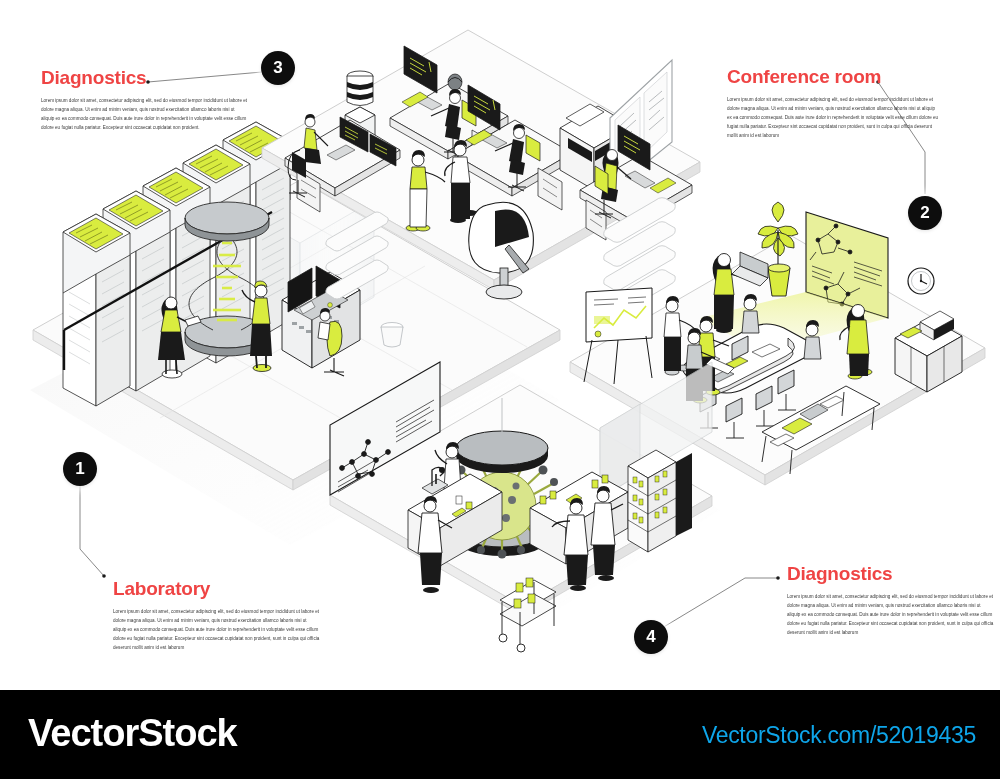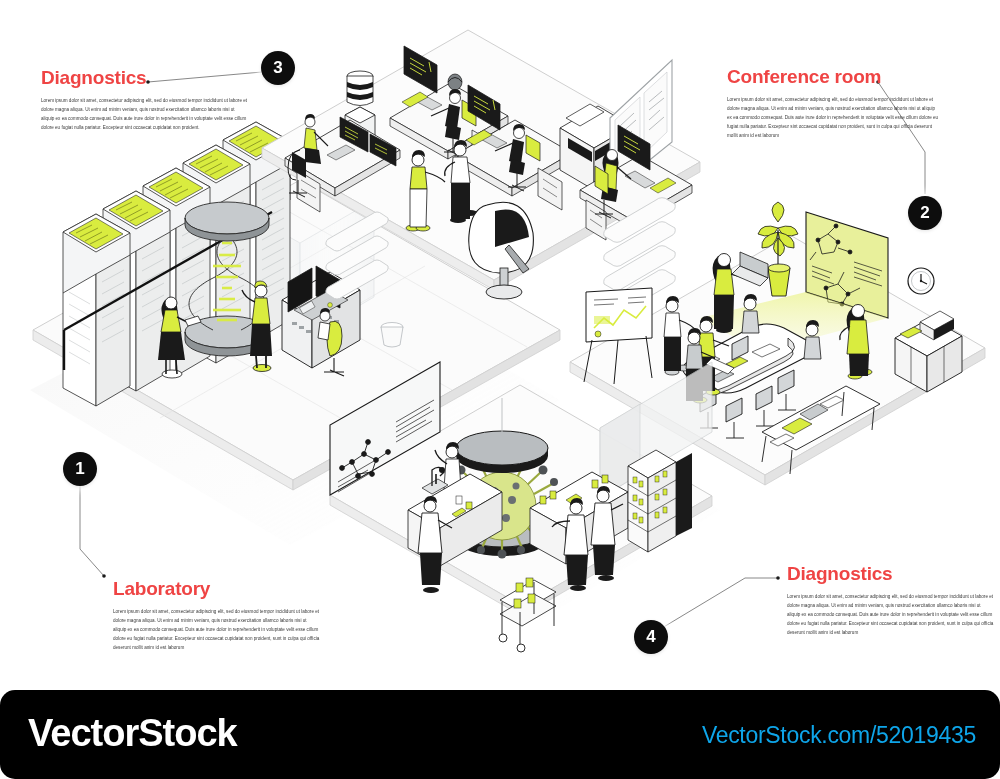--- a/index.html
+++ b/index.html
@@ -25,21 +25,21 @@
   .badge{position:absolute;width:34px;height:34px;border-radius:50%;background:#0d0d0d;
          color:#ffffff;font-size:17px;font-weight:bold;display:flex;align-items:center;
          justify-content:center;font-family:"Liberation Sans",sans-serif;
          box-shadow:0 0 9px 4px rgba(255,255,255,.95), 0 1px 3px rgba(0,0,0,.35);}
   .badge-3{left:261px;top:51px;}
   .badge-2{left:908px;top:196px;}
   .badge-4{left:63px;top:452px;}
   .badge-1{left:634px;top:620px;}
 
   
-  #footer{position:absolute;left:0;top:690px;width:1000px;height:89px;background:#000000;border-radius:15px;}
+  #footer{position:absolute;left:0;top:690px;width:1000px;height:89px;background:#000000;}
   #footer .logo{position:absolute;left:28px;top:22px;color:#ffffff;font-size:38px;
                 font-weight:bold;font-family:"Liberation Sans",sans-serif;letter-spacing:-1px;}
   #footer .url{position:absolute;right:24px;top:32px;color:#0ea5e9;font-size:23px;
                font-family:"Liberation Sans",sans-serif;letter-spacing:-.3px;}
 </style>
 </head>
 <body>
 
 <div id="stage">
 

